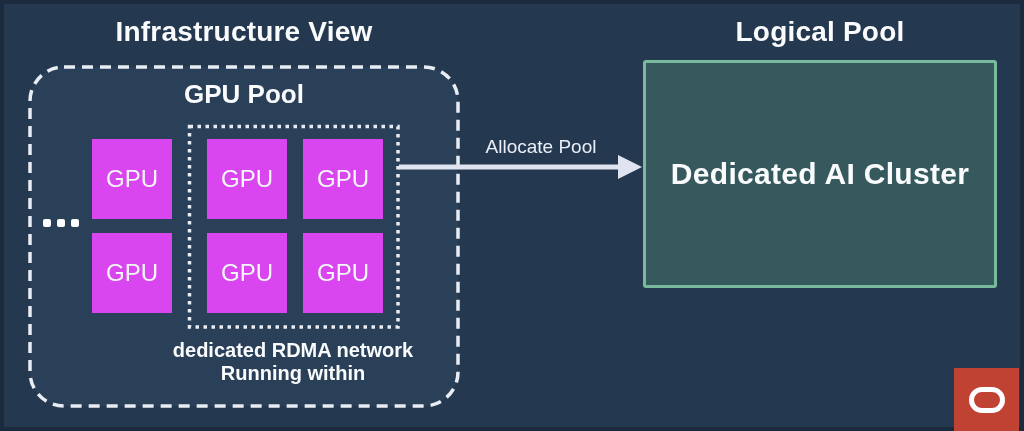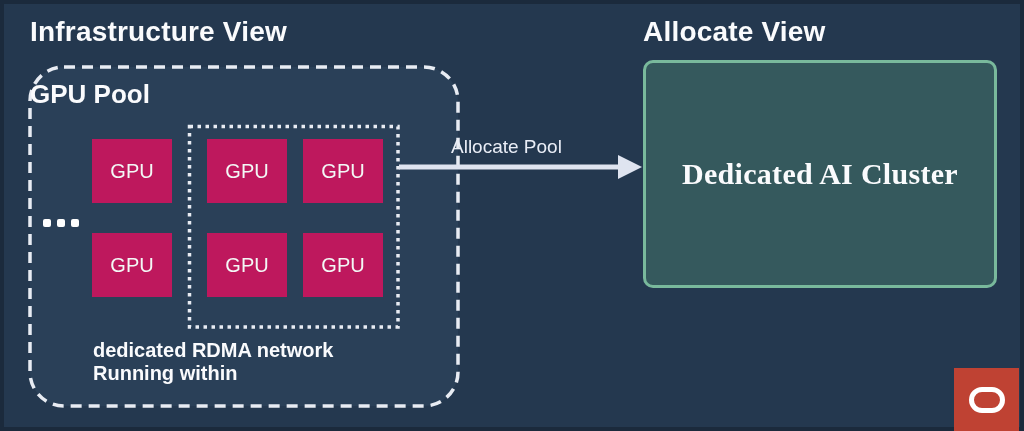--- a/index.html
+++ b/index.html
@@ -4,45 +4,45 @@
 <style>
   html, body { margin:0; padding:0; background:#10161f; }
   .canvas {
     position:relative; width:1024px; height:431px;
     background:#24384F;
     box-shadow: inset 0 0 0 4px #1B2A3C;
     font-family:"Liberation Sans", sans-serif;
     overflow:hidden;
   }
   .layer-svg { position:absolute; left:0; top:0; }
-  .label { position:absolute; color:#FAFBFD; text-align:left; }
+  .label { position:absolute; color:#FAFBFD; text-align:center; }
   .section-title { font-size:28px; font-weight:bold; letter-spacing:.2px; }
   .title-infra   { left:30px;  top:16px; width:428px; }
   .title-logical { left:643px; top:16px; width:354px; }
   .pool-title    { left:30px;  top:79px; width:428px; font-size:26px; font-weight:bold; }
   .gpu-box {
-    position:absolute; width:80px; height:64px; background:#be185d;
+    position:absolute; width:80px; height:80px; background:#d946ef;
     display:flex; align-items:center; justify-content:center;
-    color:#F3F8F6; font-size:20px;
+    color:#F3F8F6; font-size:24px;
   }
   .gpu-1 { left:92px;  top:139px; }
   .gpu-2 { left:207px; top:139px; }
   .gpu-3 { left:303px; top:139px; }
   .gpu-4 { left:92px;  top:233px; }
   .gpu-5 { left:207px; top:233px; }
   .gpu-6 { left:303px; top:233px; }
   .ellipsis { position:absolute; left:43px; top:219px; display:flex; gap:6px; }
   .ellipsis .dot { width:8px; height:8px; background:#FFFFFF; border-radius:2px; }
   .rdma-note { left:93px; top:339px; width:400px; font-size:20px; font-weight:bold; line-height:23px; }
   .rdma-note span { display:block; }
   .arrow-label { left:451px; top:136px; width:180px; font-size:19px; color:#EAEEF7; }
   .cluster-box {
     position:absolute; left:643px; top:60px; width:354px; height:228px;
-    background:#35595D; border:3px solid #79B99C; border-radius:10px;
-    box-sizing:border-box; display:flex; align-items:center; justify-content:center;font-family:Liberation Serif, serif;
+    background:#35595D; border:3px solid #79B99C; border-radius:3px;
+    box-sizing:border-box; display:flex; align-items:center; justify-content:center;
   }
   .cluster-label { font-size:30px; font-weight:bold; color:#FAFBFD; letter-spacing:.3px; }
   .oracle-logo { position:absolute; left:954px; top:368px; width:65px; height:63px; background:#BF4233; }
   .oracle-o {
     position:absolute; left:15px; top:19px; width:26px; height:16px;
     border:5px solid #FFFFFF; border-radius:13px;
   }
 </style>
 </head>
 <body>
@@ -51,21 +51,21 @@
 
   <svg class="layer-svg" width="1024" height="431" viewBox="0 0 1024 431">
     <rect x="30" y="67" width="428" height="339" rx="34" ry="34" fill="#2A4058" stroke="#E8ECF3" stroke-width="3.5" stroke-dasharray="11 7"></rect>
     <rect x="189.5" y="126.5" width="208.5" height="200.5" fill="none" stroke="#E8ECF3" stroke-width="3.5" stroke-dasharray="3.5 4.5"></rect>
     <line x1="399" y1="167" x2="618" y2="167" stroke="#DFE4F0" stroke-width="5"></line>
     <polygon points="618,155 618,179 642,167" fill="#DFE4F0"></polygon>
   </svg>
 
   <div class="label section-title title-infra">Infrastructure View</div>
 
-  <div class="label section-title title-logical">Allocate View</div>
+  <div class="label section-title title-logical">Logical Pool</div>
 
   <div class="label pool-title">GPU Pool</div>
 
   <div class="ellipsis">
     <span class="dot"></span>
     <span class="dot"></span>
     <span class="dot"></span>
   </div>
 
   <div class="gpu-box gpu-1">

